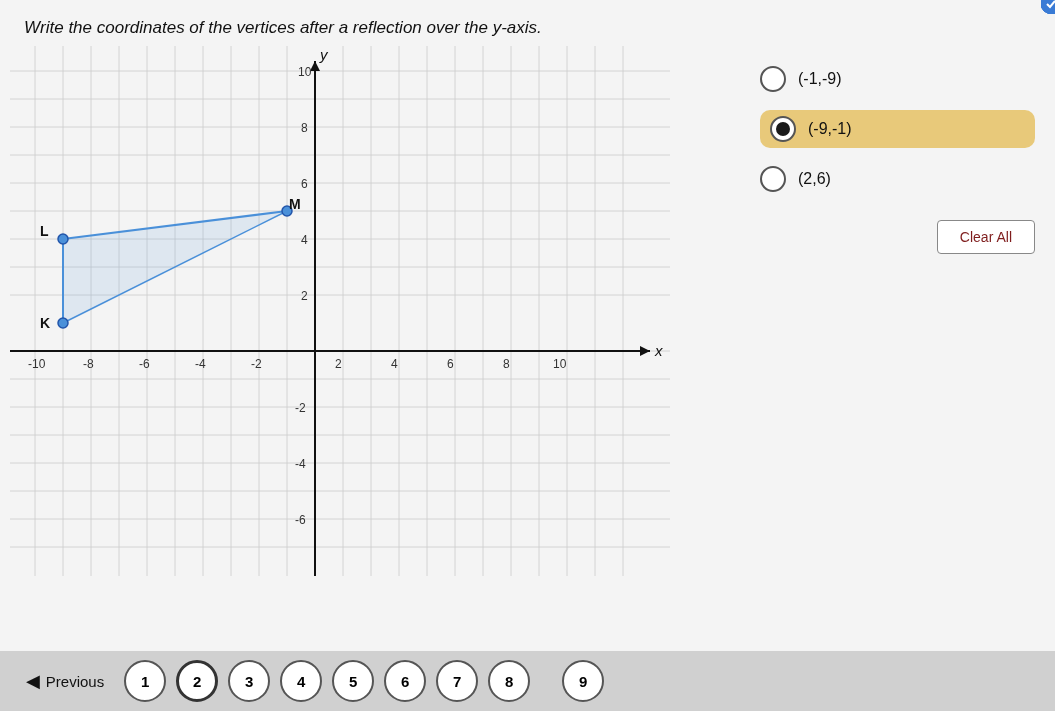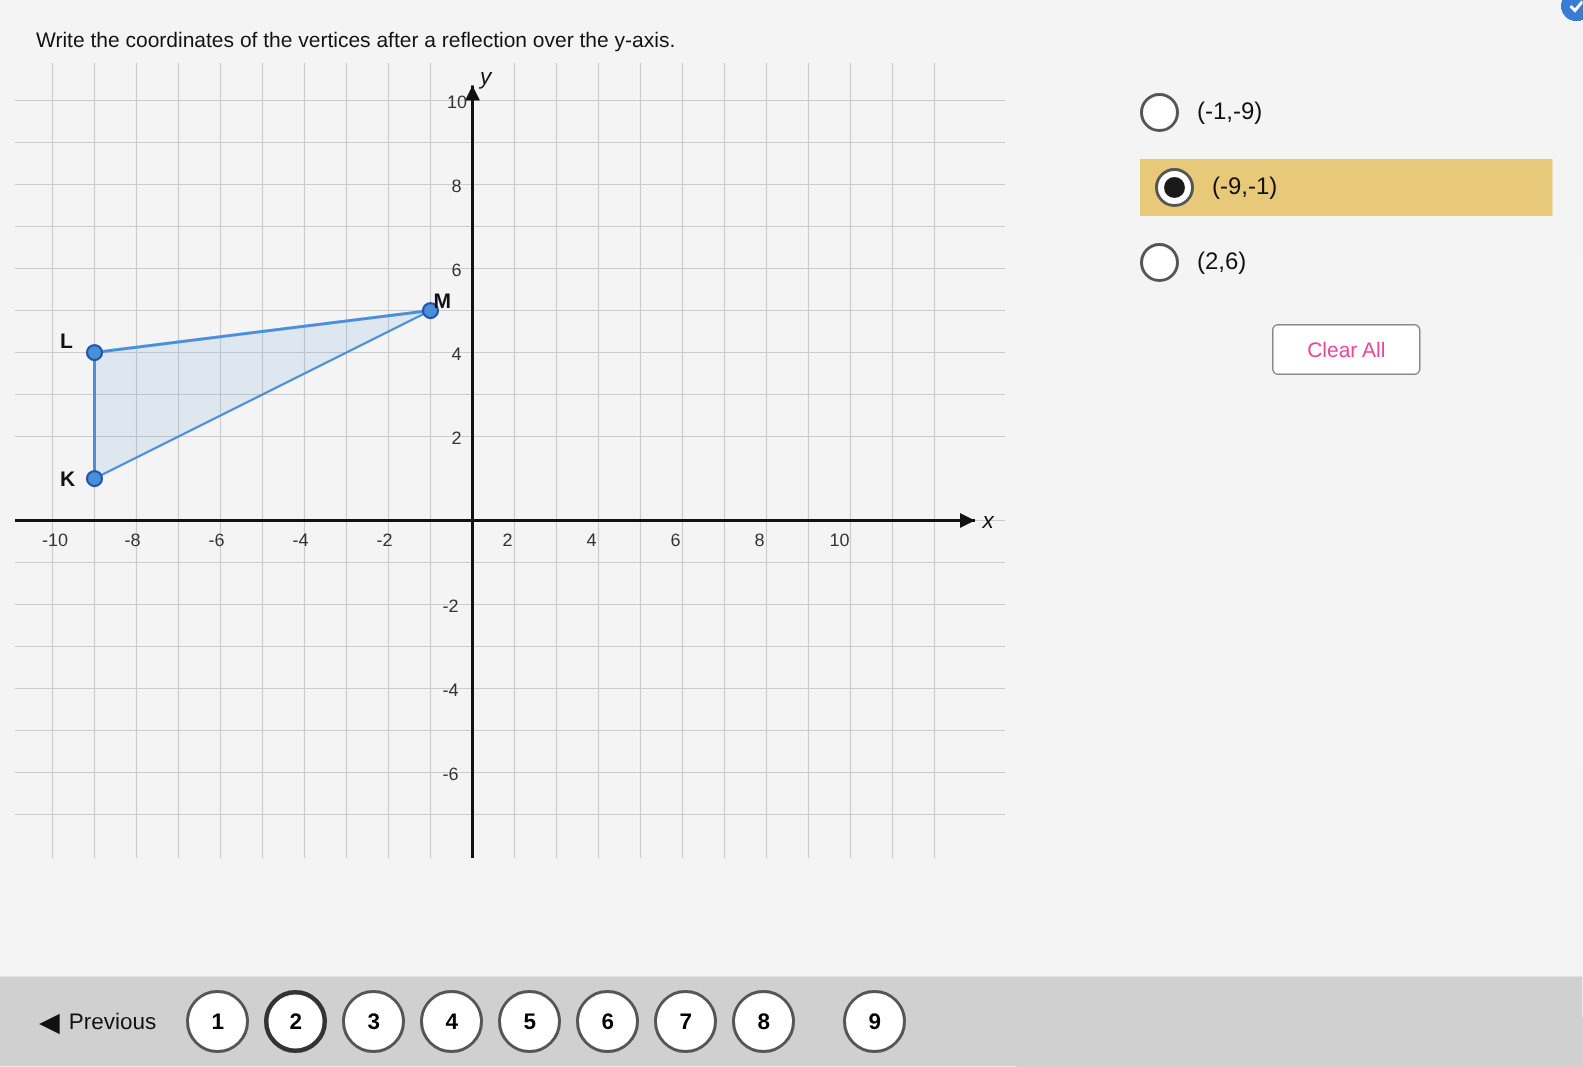--- a/index.html
+++ b/index.html
@@ -15,22 +15,23 @@
     .main-container {
       width: 1055px;
       height: 711px;
       background: #f4f4f4;
       display: flex;
       flex-direction: column;
     }
 
     .question-area {
       padding: 18px 24px 8px 24px;
-      font-size: 14px;
+      font-size: 17px;
       color: #111;
+      font-style: italic;
     }
 
     .content-row {
       display: flex;
       flex-direction: row;
       flex: 1;
       padding: 0 10px;
     }
 
     
@@ -39,21 +40,21 @@
       height: 560px;
       position: relative;
       flex-shrink: 0;
     }
 
     
     .answers-panel {
       flex: 1;
       display: flex;
       flex-direction: column;
-      align-items: center;
+      align-items: flex-end;
       padding: 20px 10px 10px 20px;
       gap: 18px;
     }
 
     .answer-option {
       display: flex;
       align-items: center;
       gap: 12px;
       cursor: pointer;
       width: 100%;
@@ -85,32 +86,32 @@
     }
 
     .answer-text {
       font-size: 16px;
       color: #111;
     }
 
     .answer-option.highlighted {
       background: #e8c97a;
       padding: 6px 10px;
-      border-radius: 0;
+      border-radius: 10px;
     }
 
     .clear-all-btn {
       margin-top: 10px;
       padding: 8px 22px;
       background: white;
       border: 1.5px solid #888;
       border-radius: 4px;
       font-size: 14px;
       cursor: pointer;
-      color: #ec4899;
+      color: #7f1d1d;
     }
 
     
     .bottom-nav {
       height: 60px;
       background: #d0d0d0;
       display: flex;
       align-items: center;
       padding: 0 16px;
       gap: 10px;

